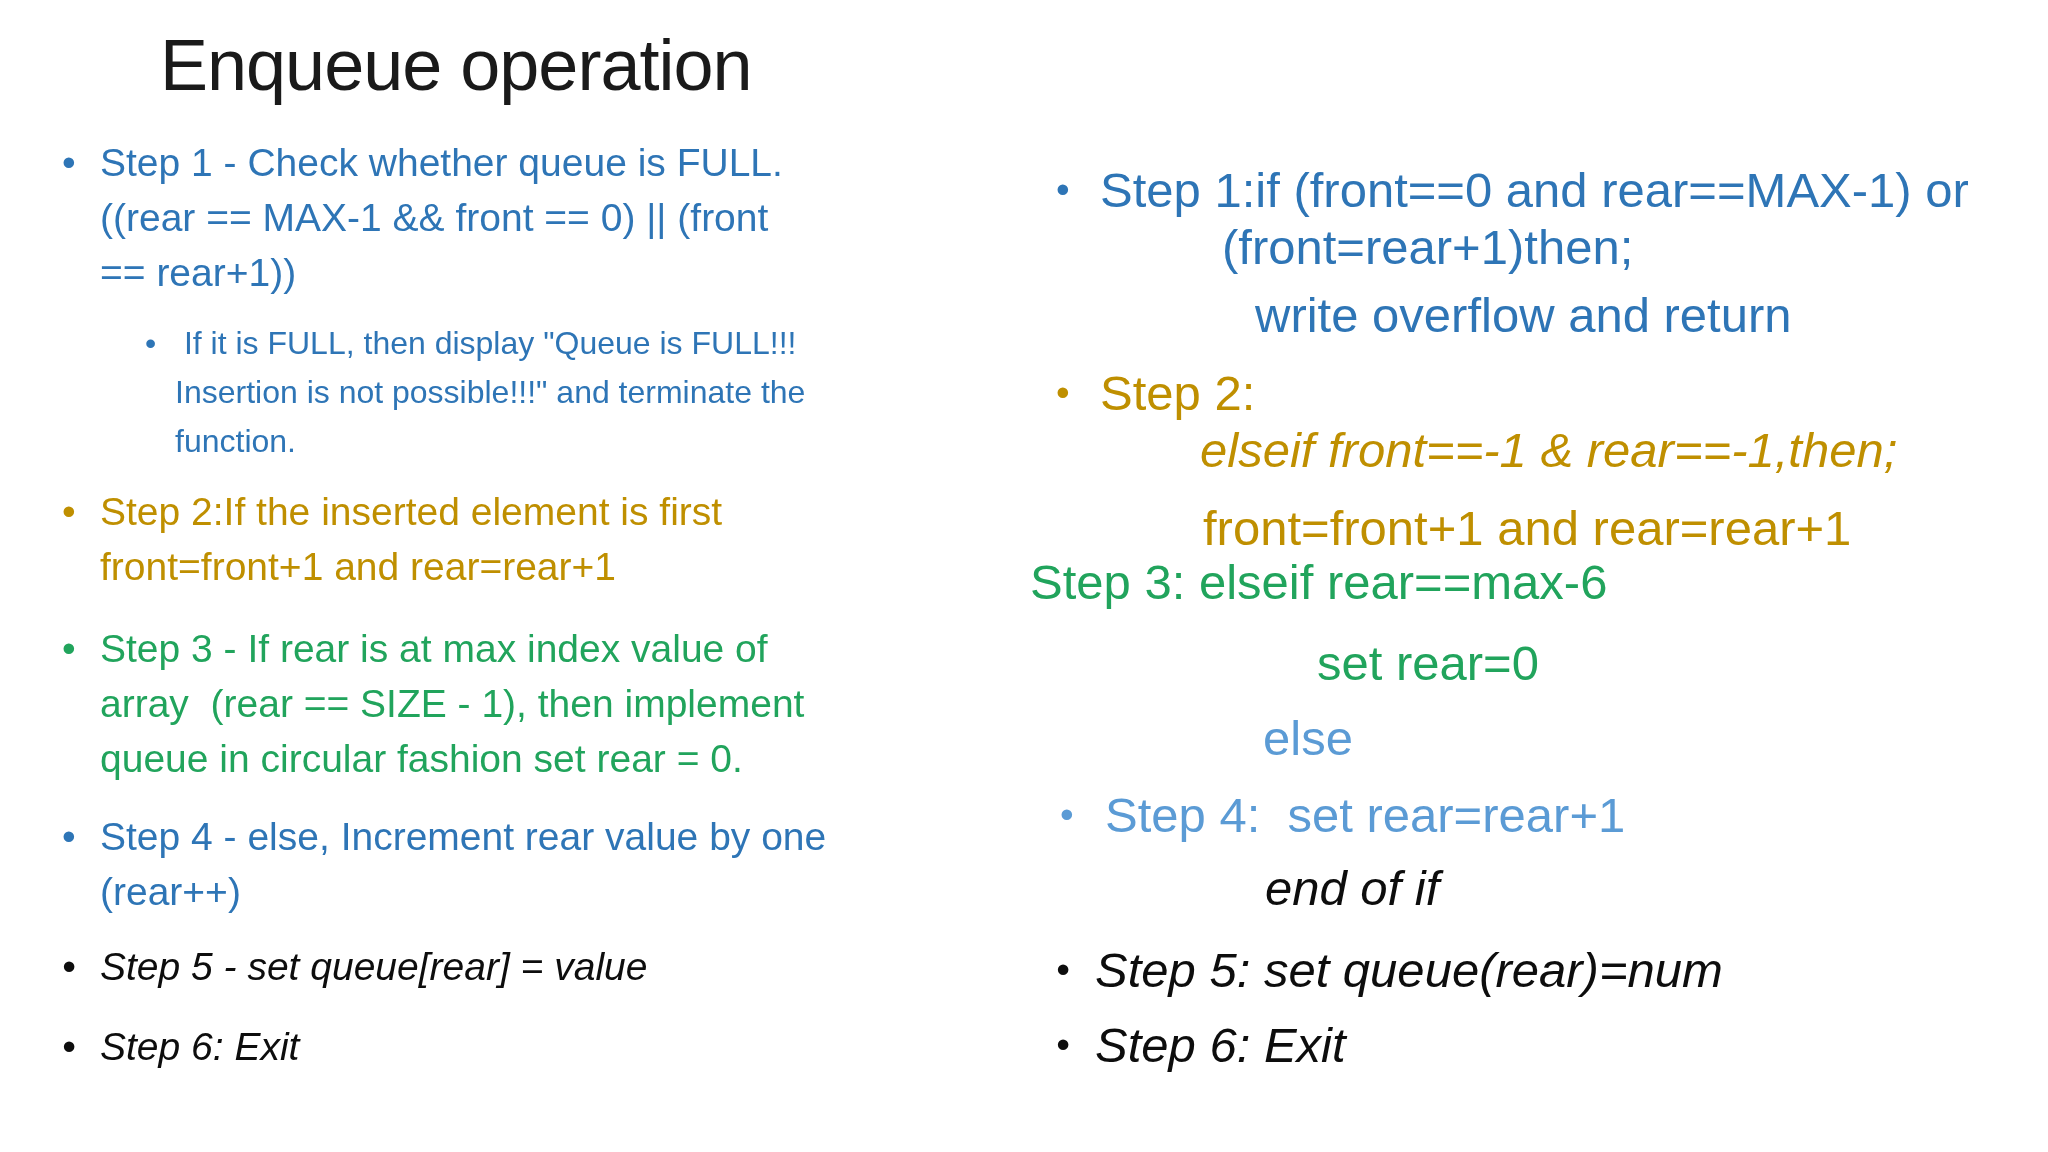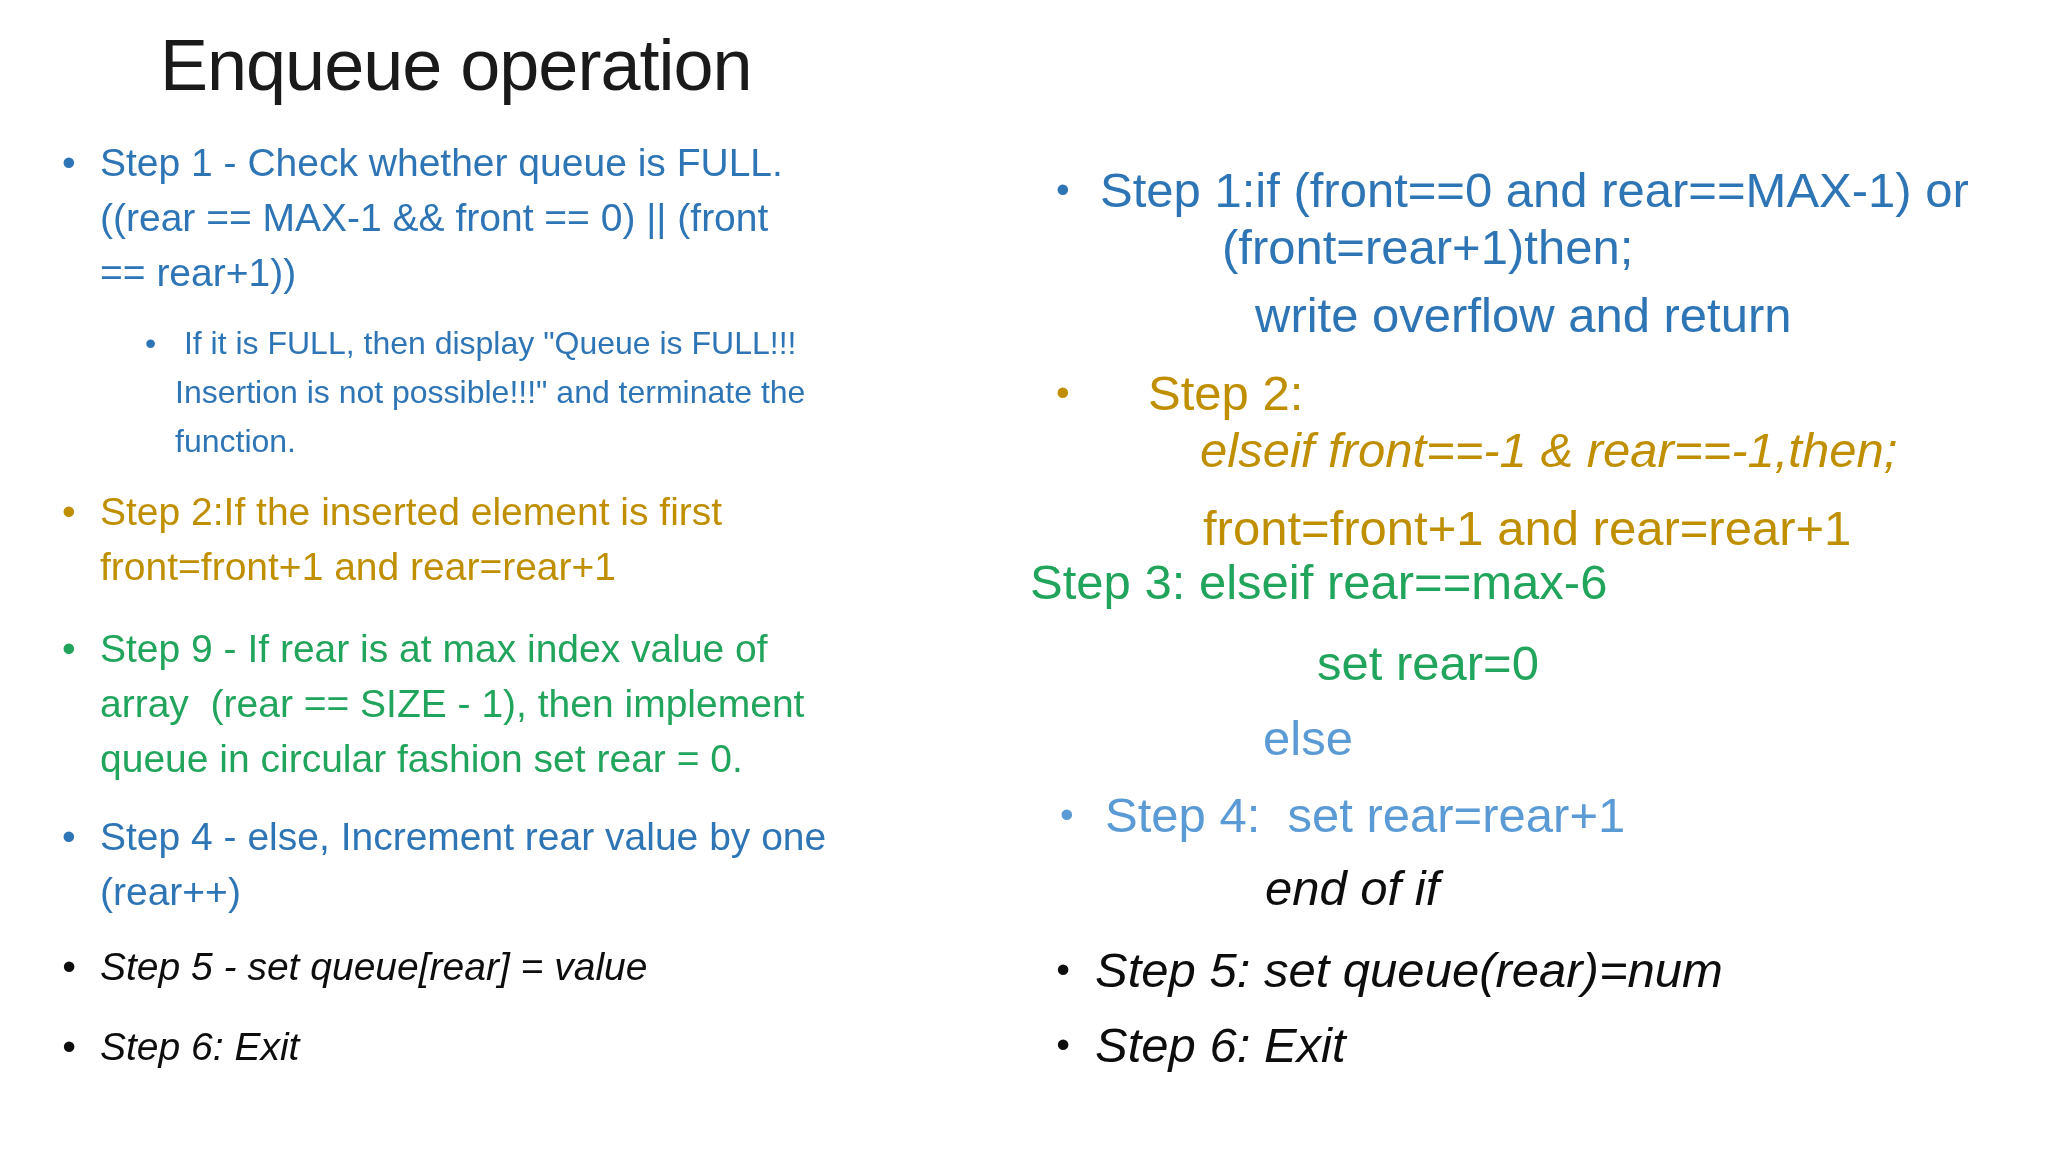--- a/index.html
+++ b/index.html
@@ -31,21 +31,21 @@
   .lp6 { margin-bottom: 25px; }
   .line { white-space: pre; }
 
   
   .rline { position: absolute; font-size: 49px; line-height: 46px; white-space: pre; }
   .rbullet { position: absolute; font-size: 39px; line-height: 46px; }
 
   .r1  { left: 1100px; top: 167px; }
   .r2  { left: 1222px; top: 224px; }
   .r3  { left: 1255px; top: 292px; }
-  .r4  { left: 1148px; top: 370px; }
+  .r4  { left: 1100px; top: 370px; }
   .r5  { left: 1200px; top: 427px; font-style: italic; }
   .r6  { left: 1203px; top: 505px; }
   .r7  { left: 1030px; top: 559px; }
   .r8  { left: 1317px; top: 640px; }
   .r9  { left: 1263px; top: 715px; }
   .r10 { left: 1105px; top: 792px; }
   .r11 { left: 1265px; top: 865px; }
   .r12 { left: 1095px; top: 947px; }
   .r13 { left: 1095px; top: 1022px; }
   .rb1  { left: 1056px; top: 167px; }
@@ -85,21 +85,21 @@
     </div>
 
     <div class="para lp3 c-gold">
       <span class="bullet">•</span>
       <div class="line">Step 2:If the inserted element is first</div>
       <div class="line">front=front+1 and rear=rear+1</div>
     </div>
 
     <div class="para lp4 c-green">
       <span class="bullet">•</span>
-      <div class="line">Step 9 - If rear is at max index value of</div>
+      <div class="line">Step 3 - If rear is at max index value of</div>
       <div class="line">array  (rear == SIZE - 1), then implement</div>
       <div class="line">queue in circular fashion set rear = 0.</div>
     </div>
 
     <div class="para lp5 c-blue">
       <span class="bullet">•</span>
       <div class="line">Step 4 - else, Increment rear value by one</div>
       <div class="line">(rear++)</div>
     </div>
 

